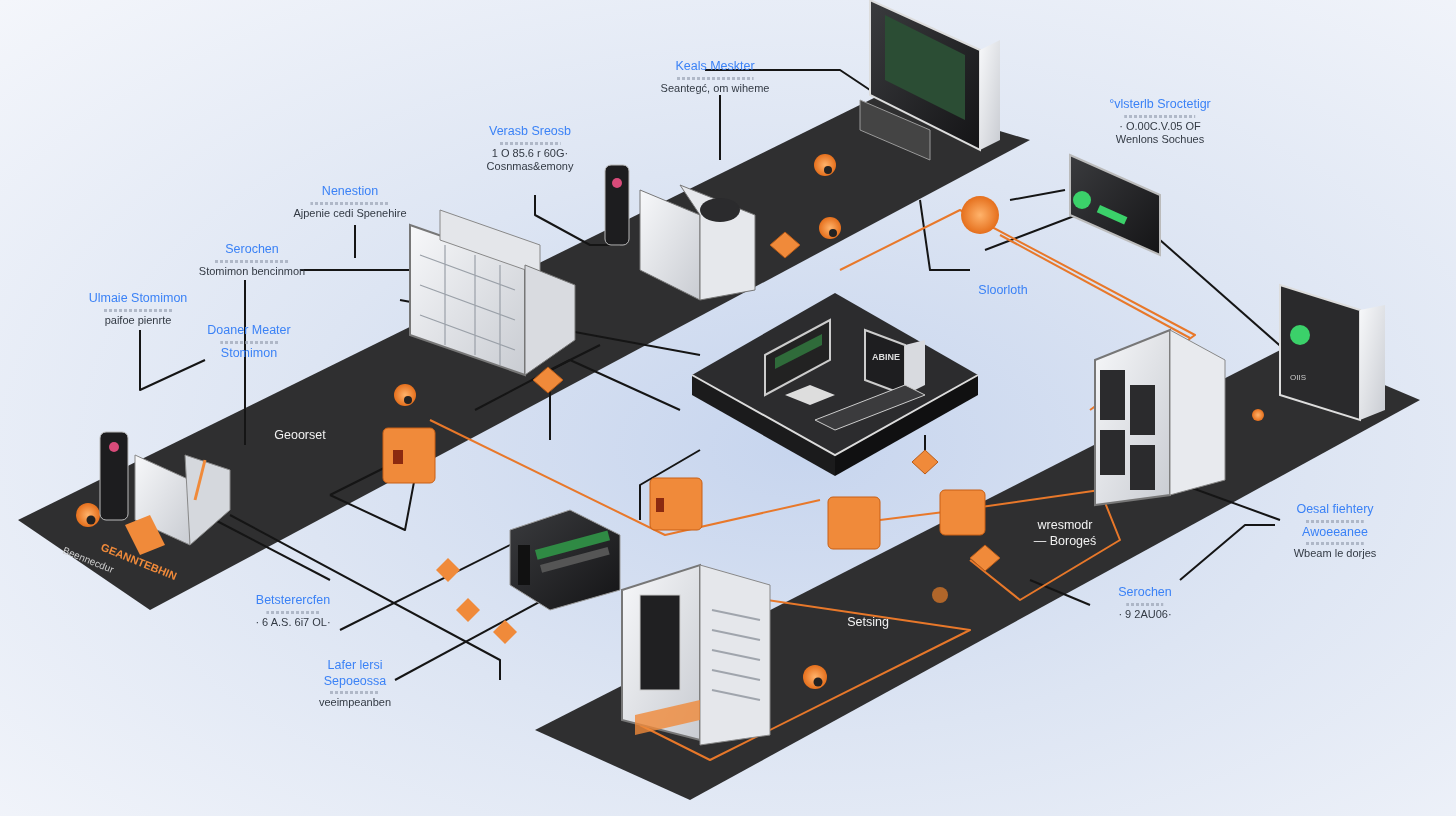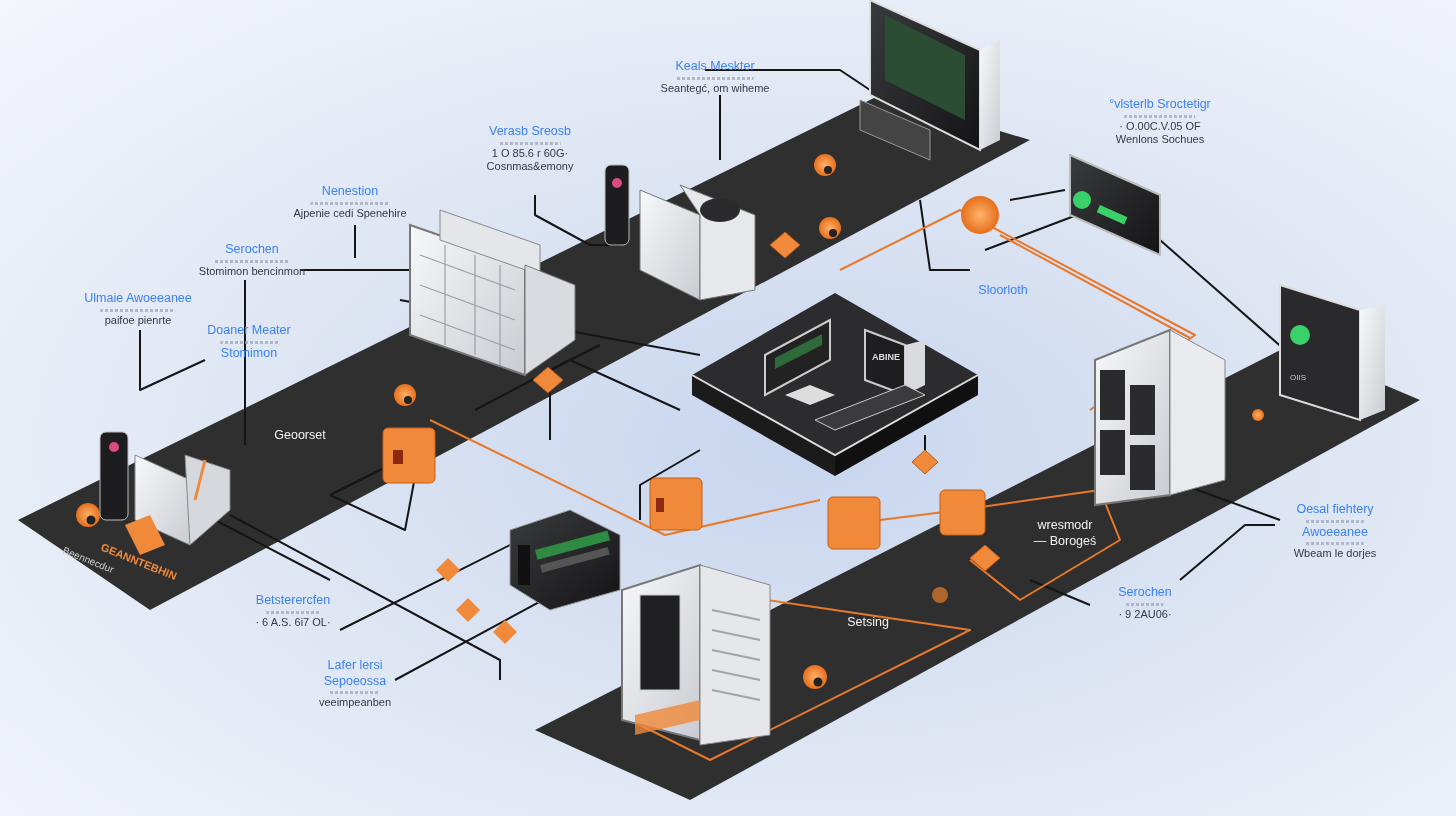--- a/index.html
+++ b/index.html
@@ -237,21 +237,21 @@
   <div class="t">Nenestion</div>
       <span class="fine"></span>
   <div class="s">Ajpenie cedi Spenehire</div>
 </div>
 <div class="lbl" style="left:252px;top:242px;">
   <div class="t">Serochen</div>
       <span class="fine"></span>
   <div class="s">Stomimon bencinmon</div>
 </div>
 <div class="lbl" style="left:138px;top:291px;">
-  <div class="t">Ulmaie Awoeeanee</div>
+  <div class="t">Ulmaie Stomimon</div>
       <span class="fine"></span>
   <div class="s">paifoe pienrte</div>
 </div>
 <div class="lbl" style="left:249px;top:323px;">
   <div class="t">Doaner Meater</div>
       <span class="fine"></span>
   <div class="t">Stomimon</div>
 </div>
 <div class="lbl" style="left:1160px;top:97px;">
   <div class="t">°vlsterlb Sroctetigr</div>

